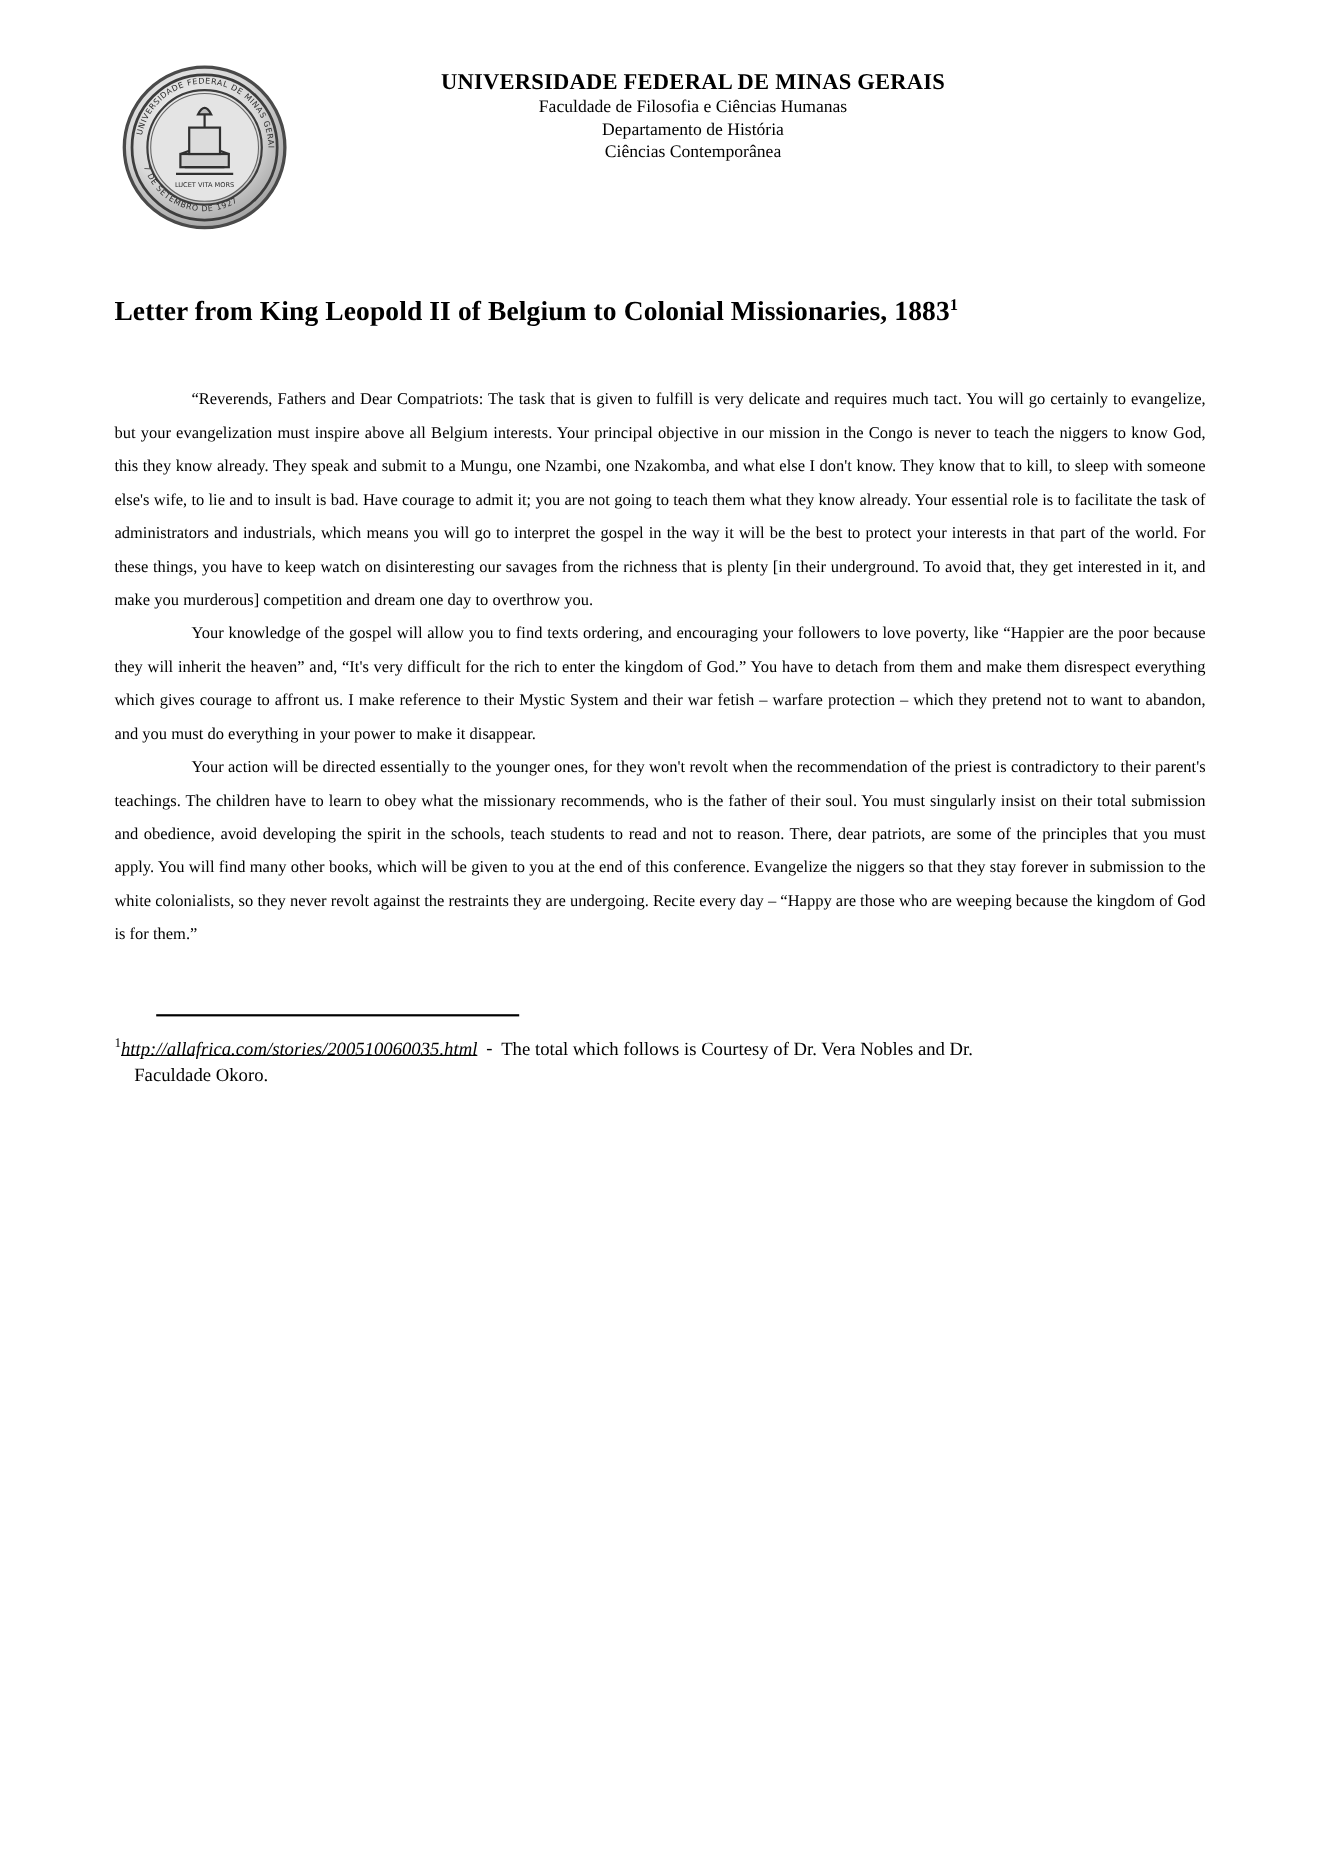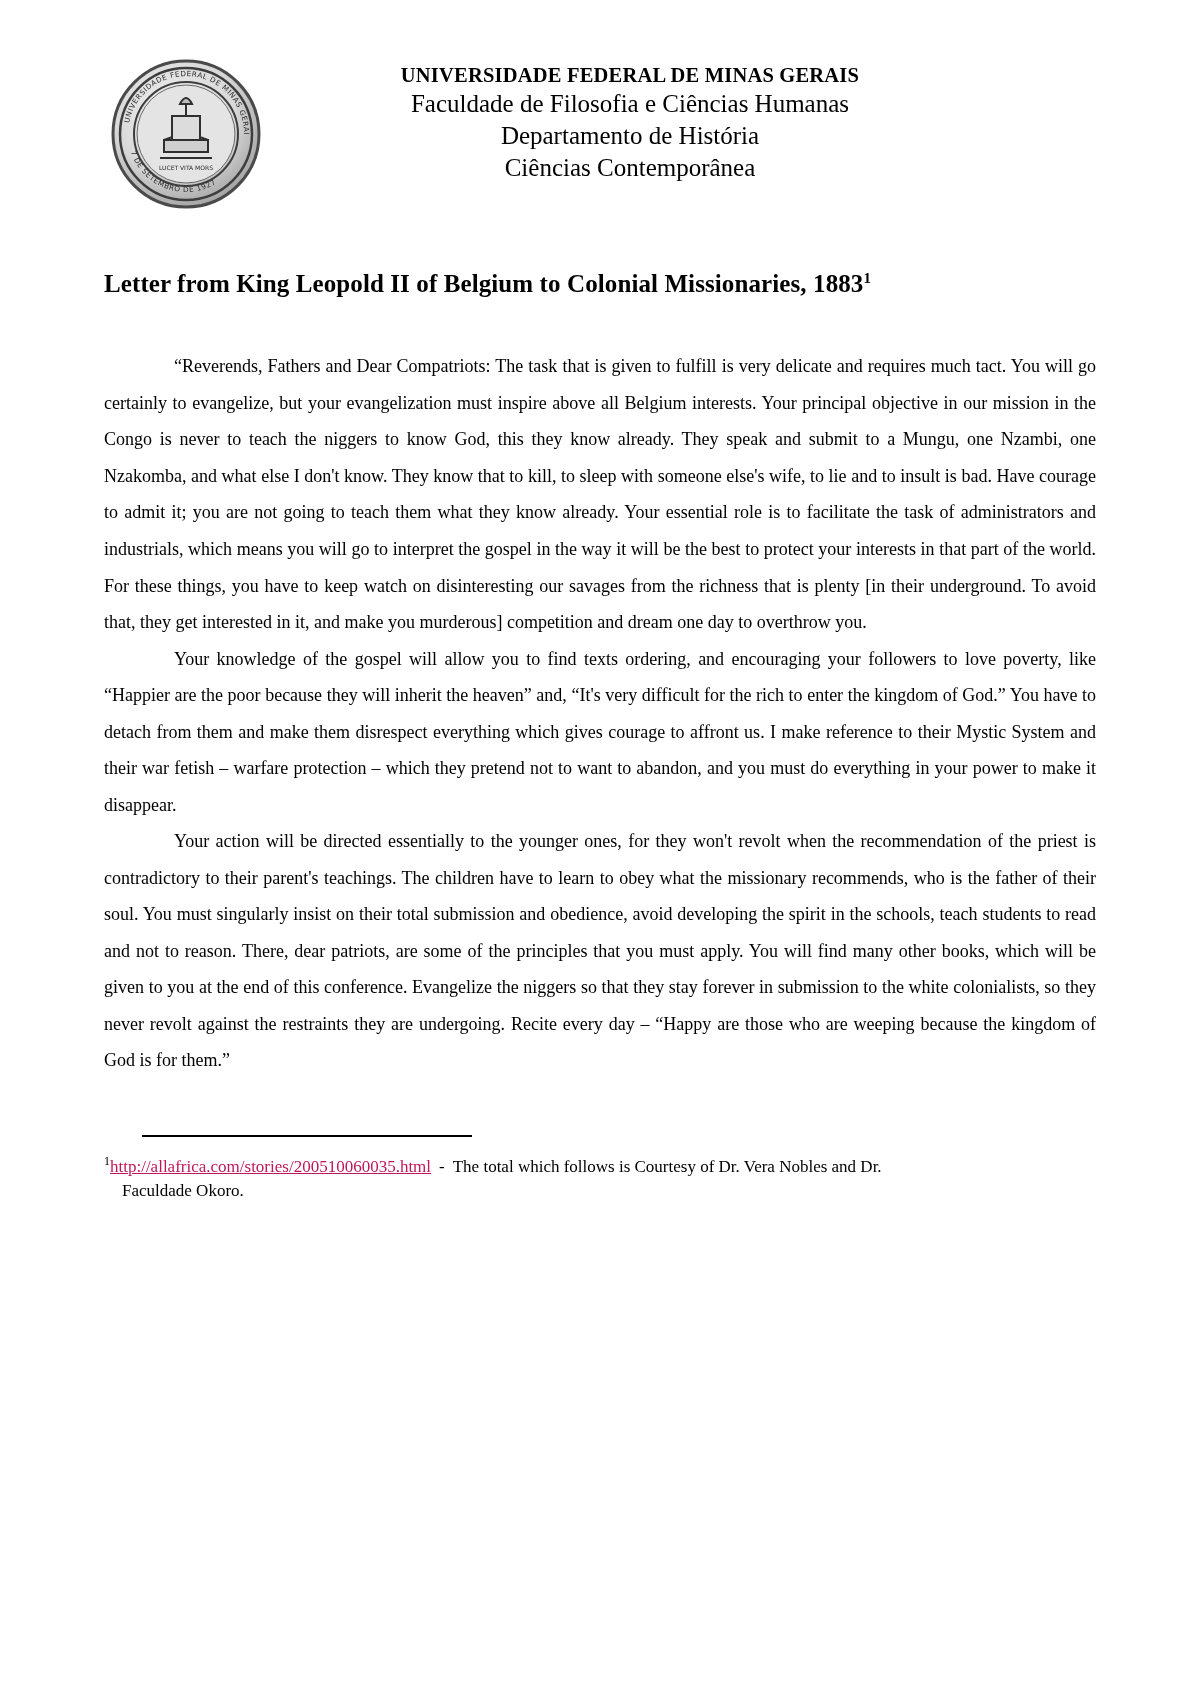--- a/index.html
+++ b/index.html
@@ -34,21 +34,21 @@
     width: 152px;
     height: 152px;
   }
   .header-text {
     text-align: center;
     padding-top: 14px;
     padding-left: 60px;
     line-height: 1.28;
   }
   .header-text .line {
-    font-size: 25px;
+    font-size: 16px;
   }
   .header-text .line.title {
     font-weight: bold;
     font-size: 20.5px;
     letter-spacing: 0.2px;
   }
 
   
   .doc-title {
     font-size: 25px;
@@ -59,21 +59,21 @@
   }
   .doc-title sup {
     font-size: 15px;
     font-weight: bold;
     vertical-align: super;
   }
 
   
   .body-text {
     margin-top: 50px;
-    font-size: 18px;
+    font-size: 15px;
     line-height: 2.03;
     text-align: justify;
   }
   .body-text p {
     margin: 0;
     text-indent: 70px;
   }
 
   
   .footnote-area {
@@ -90,22 +90,23 @@
     font-size: 17px;
     line-height: 1.45;
     text-align: left;
     padding-left: 0;
   }
   .footnote sup {
     font-size: 12px;
     vertical-align: super;
   }
   .footnote a {
-    color: #be185d;
+    color: #000000;
     text-decoration: underline;
+    font-style: italic;
   }
   .footnote .sep {
     display: inline-block;
     padding: 0 8px;
   }
   .footnote .cont {
     display: block;
     padding-left: 18px;
   }
 </style>

